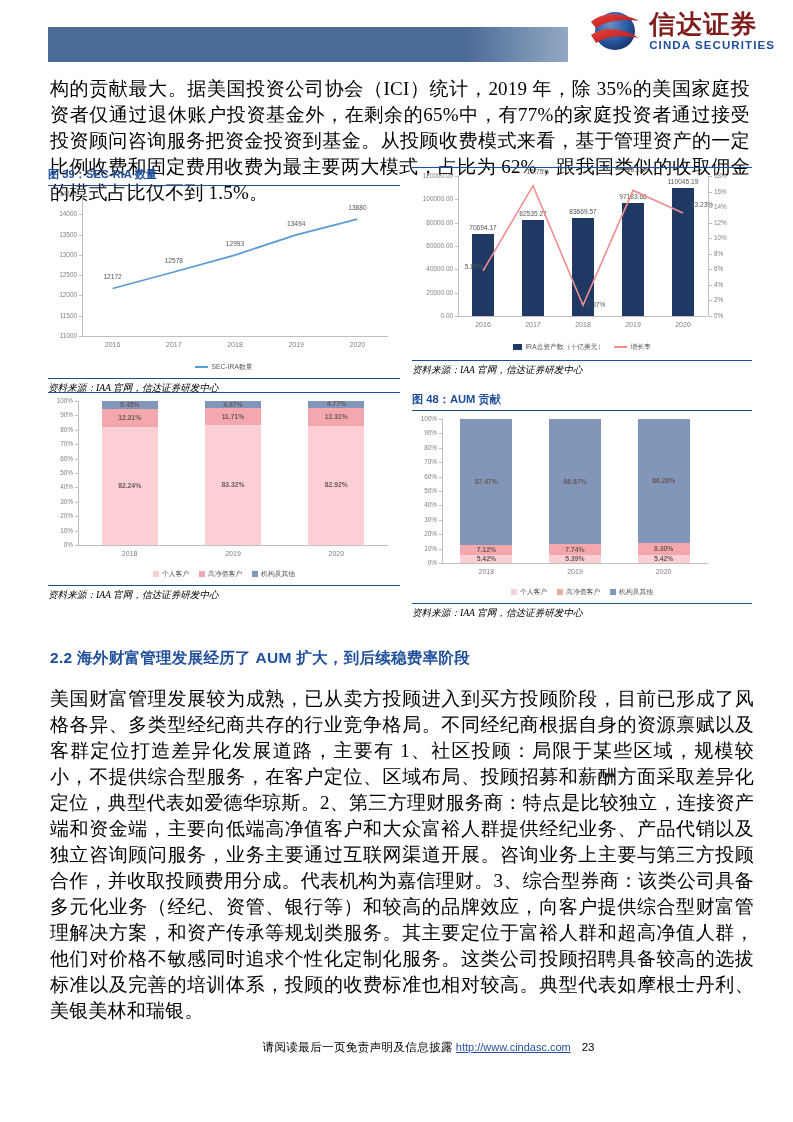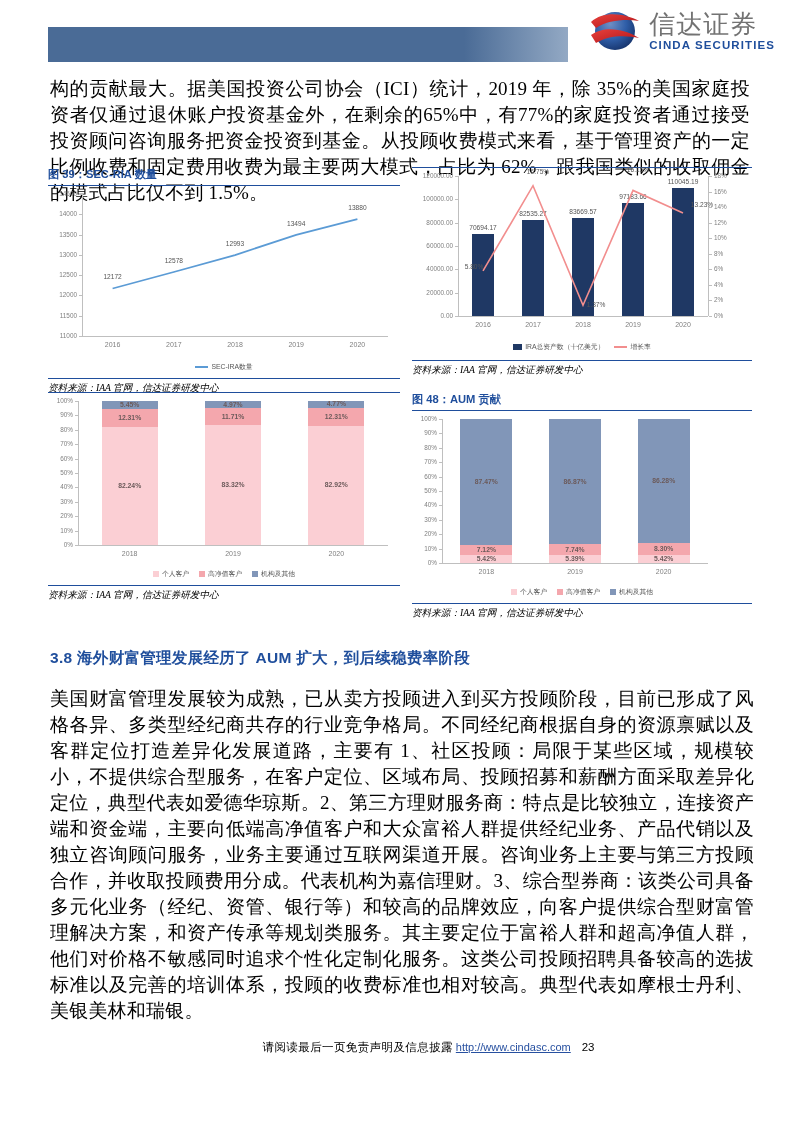--- a/index.html
+++ b/index.html
@@ -9,21 +9,21 @@
     color:#000;position:relative;overflow:hidden;
   }
   
   .header{position:absolute;left:0;top:0;width:793px;height:68px;}
   .hdr-bar{position:absolute;left:48px;top:27px;width:520px;height:35px;
     background:linear-gradient(to right,#4a6b96 0%,#4a6b96 80%,#93a9c4 100%);}
   .logo-wrap{position:absolute;right:18px;top:8px;display:flex;align-items:center;gap:7px;}
   .logo-mark{width:54px;height:46px;position:relative;}
   .logo-text{display:flex;flex-direction:column;line-height:1;}
   .logo-cn{font-family:"Liberation Sans","DejaVu Sans",sans-serif;
-    font-size:26px;font-weight:normal;color:#737373;letter-spacing:1px;}
+    font-size:26px;font-weight:bold;color:#7f1d1d;letter-spacing:1px;}
   .logo-en{font-family:"Liberation Sans","DejaVu Sans",sans-serif;
     font-size:11.5px;font-weight:bold;color:#1f4e9c;letter-spacing:1.1px;margin-top:3px;}
 
   
   .para{position:absolute;font-size:19px;line-height:26px;text-align:justify;
     letter-spacing:.2px;}
   #para-top{left:50px;top:76px;width:700px;}
   .sec-title{position:absolute;left:50px;top:648px;width:700px;
     font-family:"Liberation Sans","DejaVu Sans",sans-serif;
     font-size:15.5px;font-weight:bold;color:#1f4e9c;letter-spacing:.3px;}
@@ -364,20 +364,20 @@
           <div class="item">
             <div class="swatch" style="background: rgb(129, 150, 184); width: 6px; height: 6px;"></div>
             <div class="">机构及其他</div>
           </div>
         </div>
       </div>
     <div class="fig-src">资料来源：IAA 官网，信达证券研发中心</div>
   </div>
 </div>
 
-<div class="sec-title">3.8 海外财富管理发展经历了 AUM 扩大，到后续稳费率阶段</div>
+<div class="sec-title">2.2 海外财富管理发展经历了 AUM 扩大，到后续稳费率阶段</div>
 <div class="para" id="para-body">美国财富管理发展较为成熟，已从卖方投顾进入到买方投顾阶段，目前已形成了风格各异、多类型经纪商共存的行业竞争格局。不同经纪商根据自身的资源禀赋以及客群定位打造差异化发展道路，主要有 1、社区投顾：局限于某些区域，规模较小，不提供综合型服务，在客户定位、区域布局、投顾招募和薪酬方面采取差异化定位，典型代表如爱德华琼斯。2、第三方理财服务商：特点是比较独立，连接资产端和资金端，主要向低端高净值客户和大众富裕人群提供经纪业务、产品代销以及独立咨询顾问服务，业务主要通过互联网渠道开展。咨询业务上主要与第三方投顾合作，并收取投顾费用分成。代表机构为嘉信理财。3、综合型券商：该类公司具备多元化业务（经纪、资管、银行等）和较高的品牌效应，向客户提供综合型财富管理解决方案，和资产传承等规划类服务。其主要定位于富裕人群和超高净值人群，他们对价格不敏感同时追求个性化定制化服务。这类公司投顾招聘具备较高的选拔标准以及完善的培训体系，投顾的收费标准也相对较高。典型代表如摩根士丹利、美银美林和瑞银。</div>
 
 <div class="footer">
   <span class="cn">请阅读最后一页免责声明及信息披露</span>
   <a href="#">http://www.cindasc.com</a>
   <span class="pg">23</span>
 </div>
 
 </body></html>

